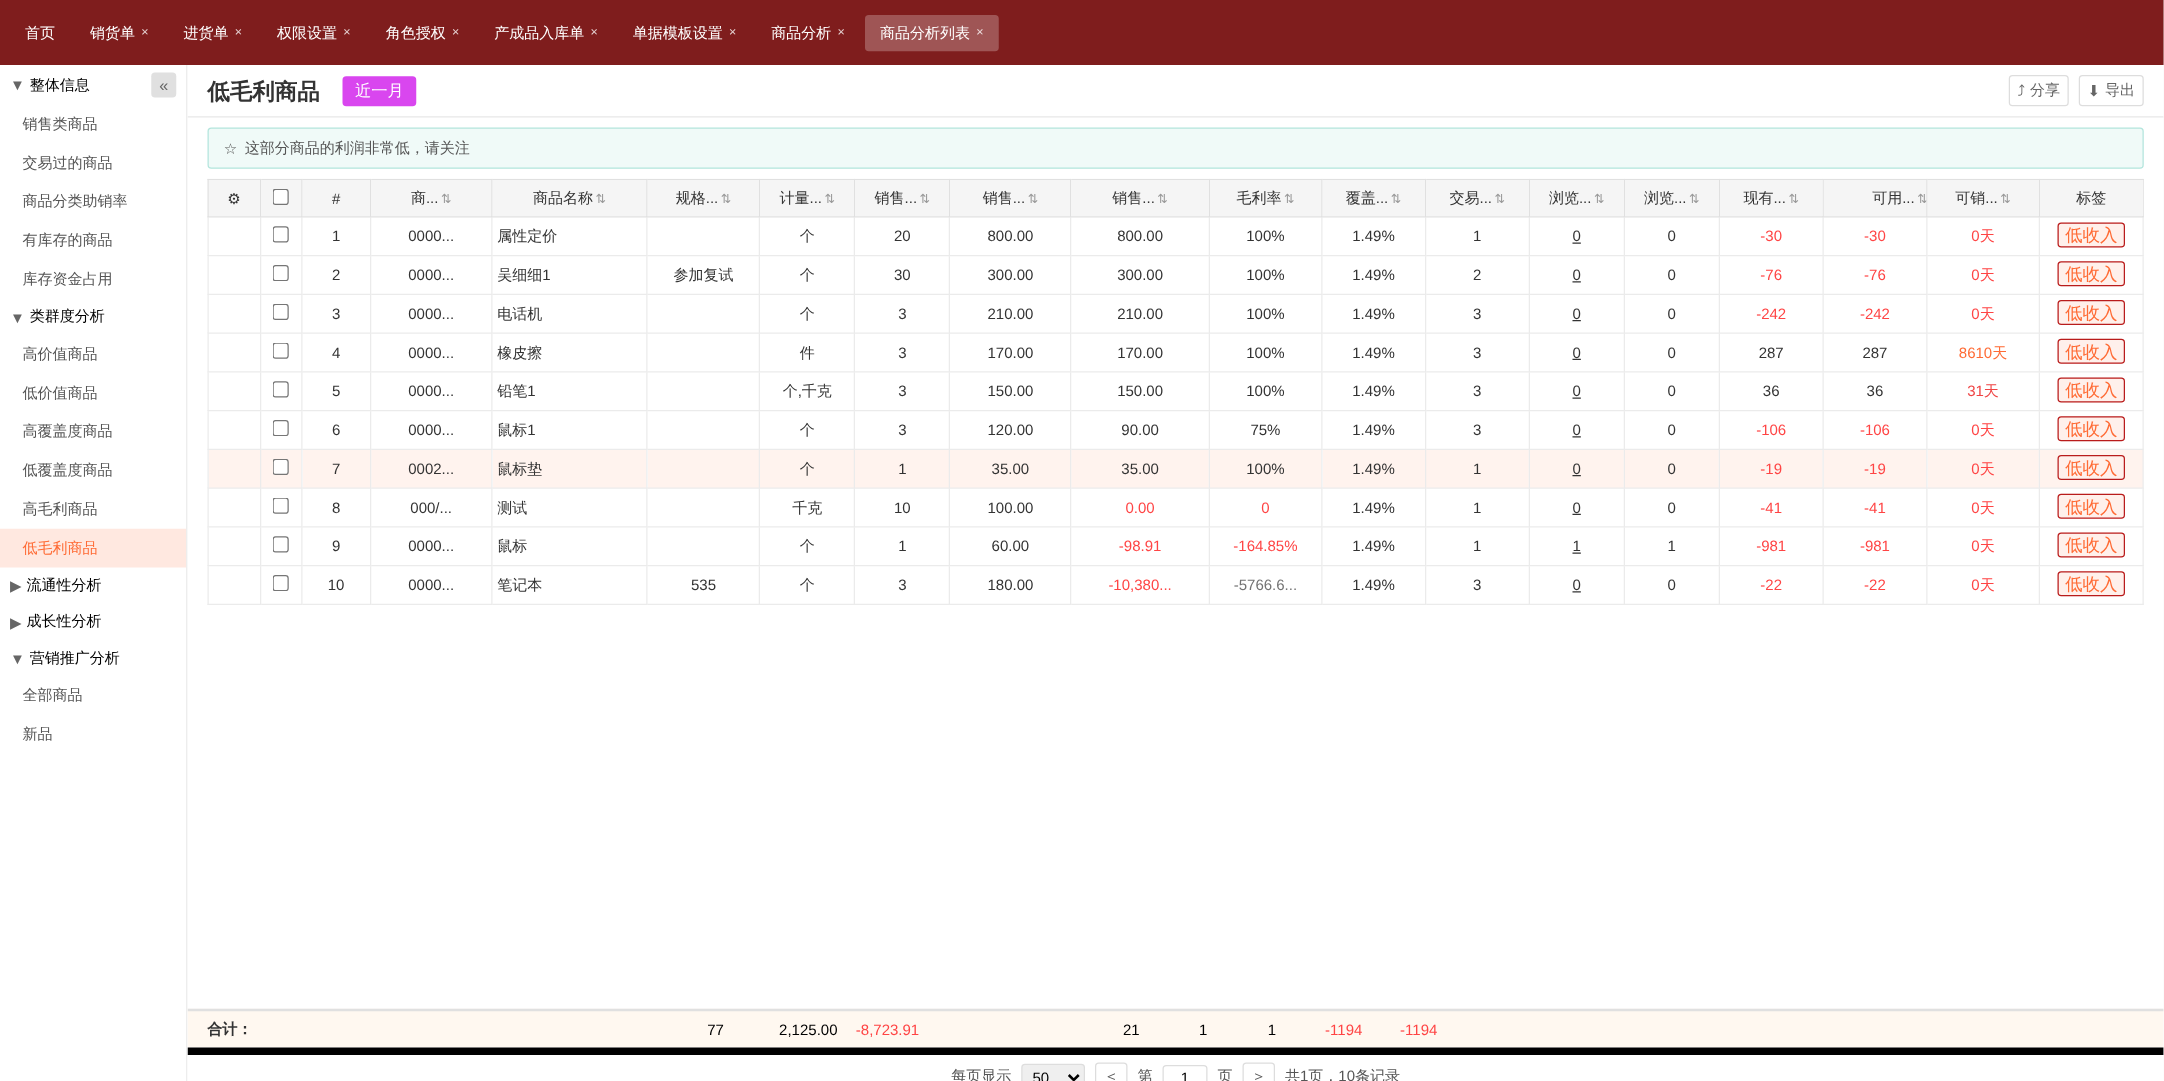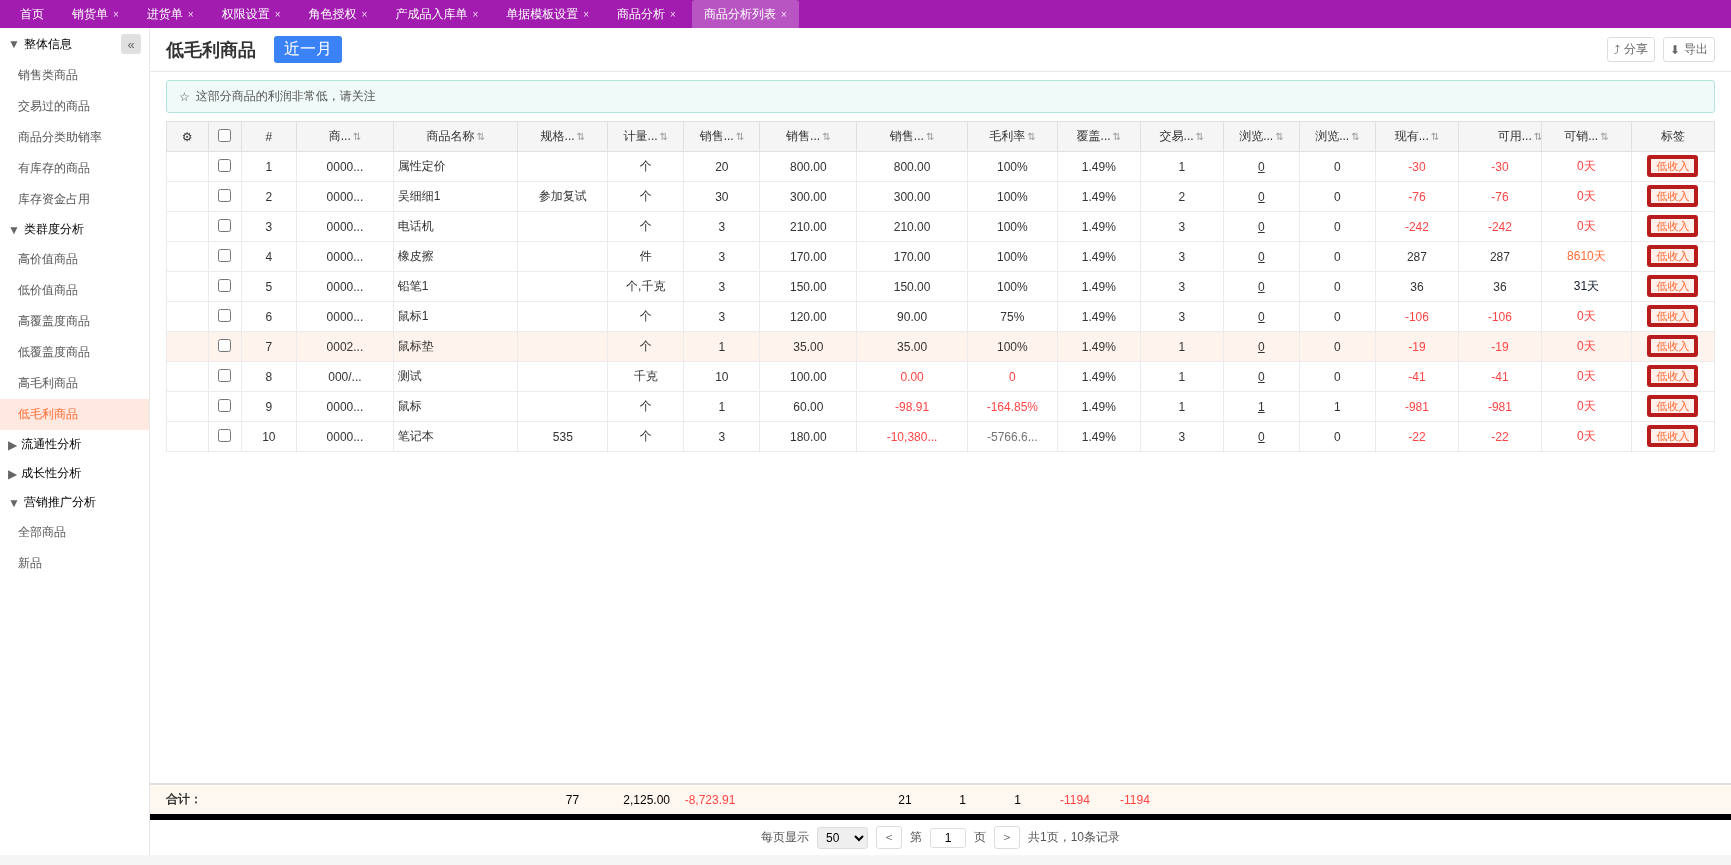--- a/index.html
+++ b/index.html
@@ -1,23 +1,23 @@
 <!DOCTYPE html>
 <html><head>
   <meta charset="utf-8">
   <style>
     * { box-sizing: border-box; margin: 0; padding: 0; font-family: 'Microsoft YaHei', Arial, sans-serif; font-size: 12px; }
     body { background: #f5f5f5; min-width: 1731px; }
 
     
     .top-nav {
-      background: #a21caf;
-      display: flex;
-      align-items: center;
-      height: 28px;
+      background: #7f1d1d;
+      display: flex;
+      align-items: center;
+      height: 52px;
       padding: 0 8px;
       gap: 4px;
     }
     .nav-item {
       color: #fff;
       padding: 6px 12px;
       cursor: pointer;
       border-radius: 3px;
       white-space: nowrap;
       display: flex;
@@ -67,27 +67,27 @@
       border-bottom: 1px solid #e8e8e8;
       gap: 10px;
     }
     .page-title {
       font-size: 18px;
       font-weight: bold;
       color: #333;
       margin-right: 8px;
     }
     .filter-btn {
-      background: #3b82f6;
+      background: #d946ef;
       color: #fff;
       border: none;
       border-radius: 3px;
       padding: 3px 10px;
       cursor: pointer;
-      font-size: 16px;
+      font-size: 13px;
     }
     .search-box {
       display: flex;
       align-items: center;
       border: 1px solid #ddd;
       border-radius: 3px;
       padding: 3px 8px;
       flex: 1;
       max-width: 300px;
     }
@@ -169,24 +169,24 @@
       text-align: center;
       color: #333;
       overflow: hidden;
       text-overflow: ellipsis;
       white-space: nowrap;
     }
     tbody td.text-left { text-align: left; }
     .tag-badge {
       background: #fff0eb;
       color: #ff6b35;
-      border: 4px solid #b91c1c;
+      border: 1px solid #b91c1c;
       border-radius: 3px;
       padding: 1px 5px;
-      font-size: 11px;
+      font-size: 14px;
     }
     .underline-link { text-decoration: underline; color: #333; cursor: pointer; }
 
     
     .footer-summary {
       border-top: 2px solid #e0e0e0;
       background: #fff8f0;
       padding: 6px 16px;
       display: flex;
       align-items: center;
@@ -564,21 +564,21 @@
       <td>3</td>
       <td>150.00</td>
       <td style="">150.00</td>
       <td style="">100%</td>
       <td>1.49%</td>
       <td>3</td>
       <td><span class="underline-link">0</span></td>
       <td>0</td>
       <td style="">36</td>
       <td style="">36</td>
-      <td style="color:#0f172a;">31天</td>
+      <td style="color:#ef4444;">31天</td>
       <td><span class="tag-badge">低收入</span></td>
     </tr>
             <tr>
       <td></td>
       <td><input type="checkbox" style=""></td>
       <td>6</td>
       <td>0000...</td>
       <td class="text-left">鼠标1</td>
       <td></td>
       <td>个</td>

